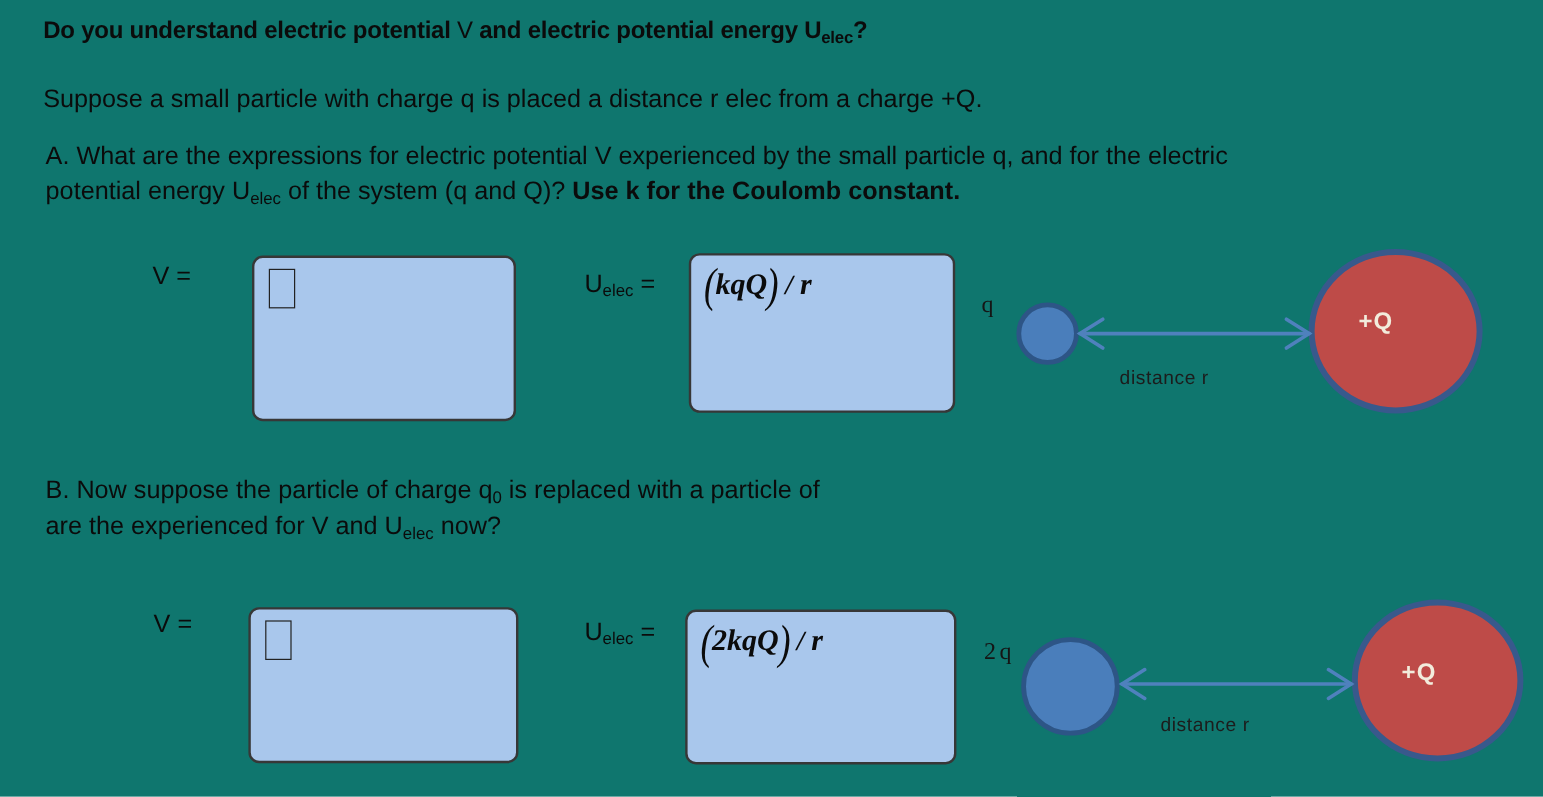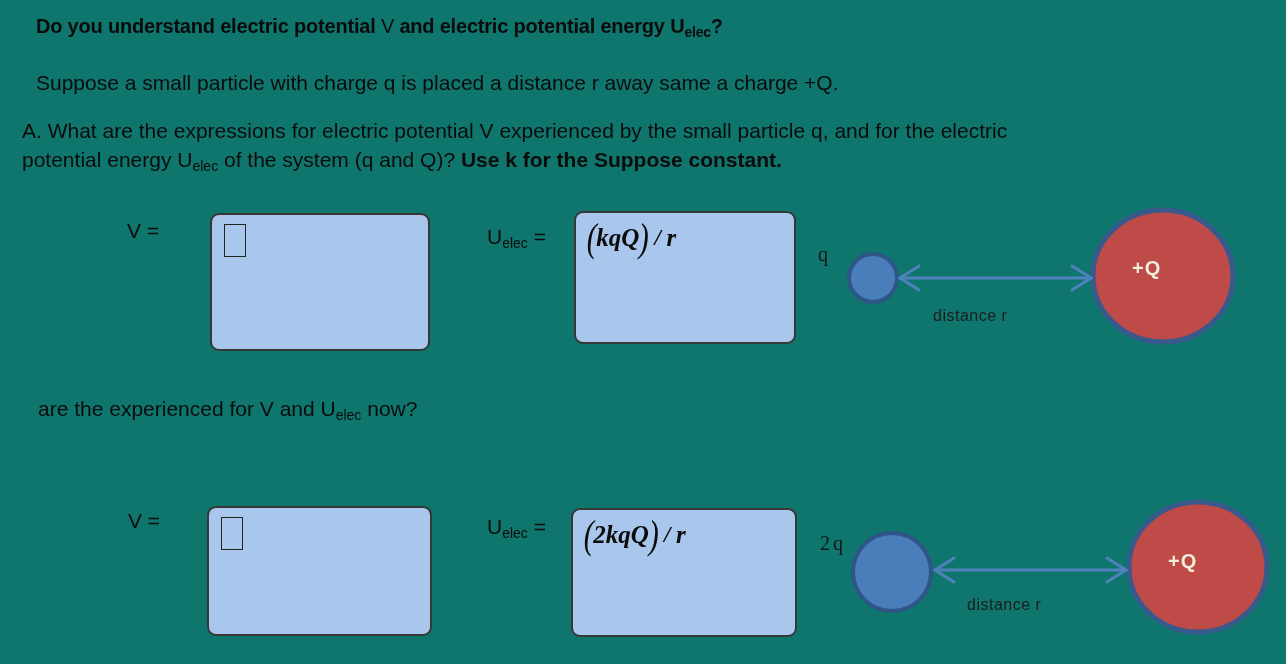--- a/index.html
+++ b/index.html
@@ -16,21 +16,21 @@
   .nowrap{white-space:nowrap;}
 
   
   .title{
     left:36px;top:15px;
     font-size:20px;font-weight:bold;letter-spacing:-0.2px;
   }
   .title .vreg{font-weight:normal;}
   sub.s{font-size:14px;vertical-align:-4px;line-height:0;}
   .intro{left:36px;top:71px;font-size:21px;}
-  .qa{left:22px;top:116px;font-size:21px;line-height:29px;}
+  .qa{left:38px;top:116px;font-size:21px;line-height:29px;}
   .qb{left:38px;top:394px;font-size:21px;line-height:30px;}
   .boldrun{font-weight:bold;}
 
   
   .eqlabel{font-size:21px;}
   .answer-box{
     background:#a9c7ec;
     border:2px solid #373737;
     border-radius:9px;
     box-sizing:border-box;
@@ -63,25 +63,25 @@
   }
   svg{display:block;}
 </style>
 </head>
 <body>
 
 <div id="page">
 
   <div class="abs title nowrap"><span>Do you understand electric potential </span><span class="vreg">V</span><span> and electric potential energy U</span><sub class="s">elec</sub><span>?</span></div>
 
-  <div class="abs intro nowrap">Suppose a small particle with charge q is placed a distance r away same a charge +Q.</div>
+  <div class="abs intro nowrap">Suppose a small particle with charge q is placed a distance r elec from a charge +Q.</div>
 
   <div class="abs qa">
     <div class="nowrap">A. What are the expressions for electric potential V experienced by the small particle q, and for the electric</div>
-    <div class="nowrap"><span>potential energy U</span><sub class="s">elec</sub><span> of the system (q and Q)? </span><span class="boldrun">Use k for the Suppose constant.</span></div>
+    <div class="nowrap"><span>potential energy U</span><sub class="s">elec</sub><span> of the system (q and Q)? </span><span class="boldrun">Use k for the Coulomb constant.</span></div>
   </div>
 
   <div class="abs eqlabel nowrap" style="left:127px;top:219px;">V =</div>
   <div class="abs answer-box" style="left:210px;top:213px;width:220px;height:138px;">
     <div class="cursor-rect"></div>
     <div class="formula"></div>
   </div>
 
   <div class="abs eqlabel nowrap" style="left:487px;top:225px;"><span>U</span><sub class="s">elec</sub><span style="white-space:pre;"> =</span></div>
   <div class="abs answer-box" style="left:574px;top:211px;width:222px;height:133px;">
@@ -95,20 +95,21 @@
     <g stroke="#4F81BD" stroke-width="3" fill="none" stroke-linecap="round">
       <line x1="85" y1="78" x2="276" y2="78"></line>
       <polyline points="104,66 85,78 104,90"></polyline>
       <polyline points="257,66 276,78 257,90"></polyline>
     </g>
   </svg>
   <span class="abs dist-lab nowrap" style="left:933px;top:307px;">distance r</span>
   <span class="abs plusq" style="left:1132px;top:257px;">+Q</span>
 
   <div class="abs qb">
+    <div class="nowrap"><span>B. Now suppose the particle of charge q</span><sub class="s">0</sub><span> is replaced with a particle of</span></div>
     <div class="nowrap"><span>are the experienced for V and U</span><sub class="s">elec</sub><span> now?</span></div>
   </div>
 
   <div class="abs eqlabel nowrap" style="left:128px;top:509px;">V =</div>
   <div class="abs answer-box" style="left:207px;top:506px;width:225px;height:130px;">
     <div class="cursor-rect"></div>
     <div class="formula"></div>
   </div>
 
   <div class="abs eqlabel nowrap" style="left:487px;top:515px;"><span>U</span><sub class="s">elec</sub><span style="white-space:pre;"> =</span></div>

